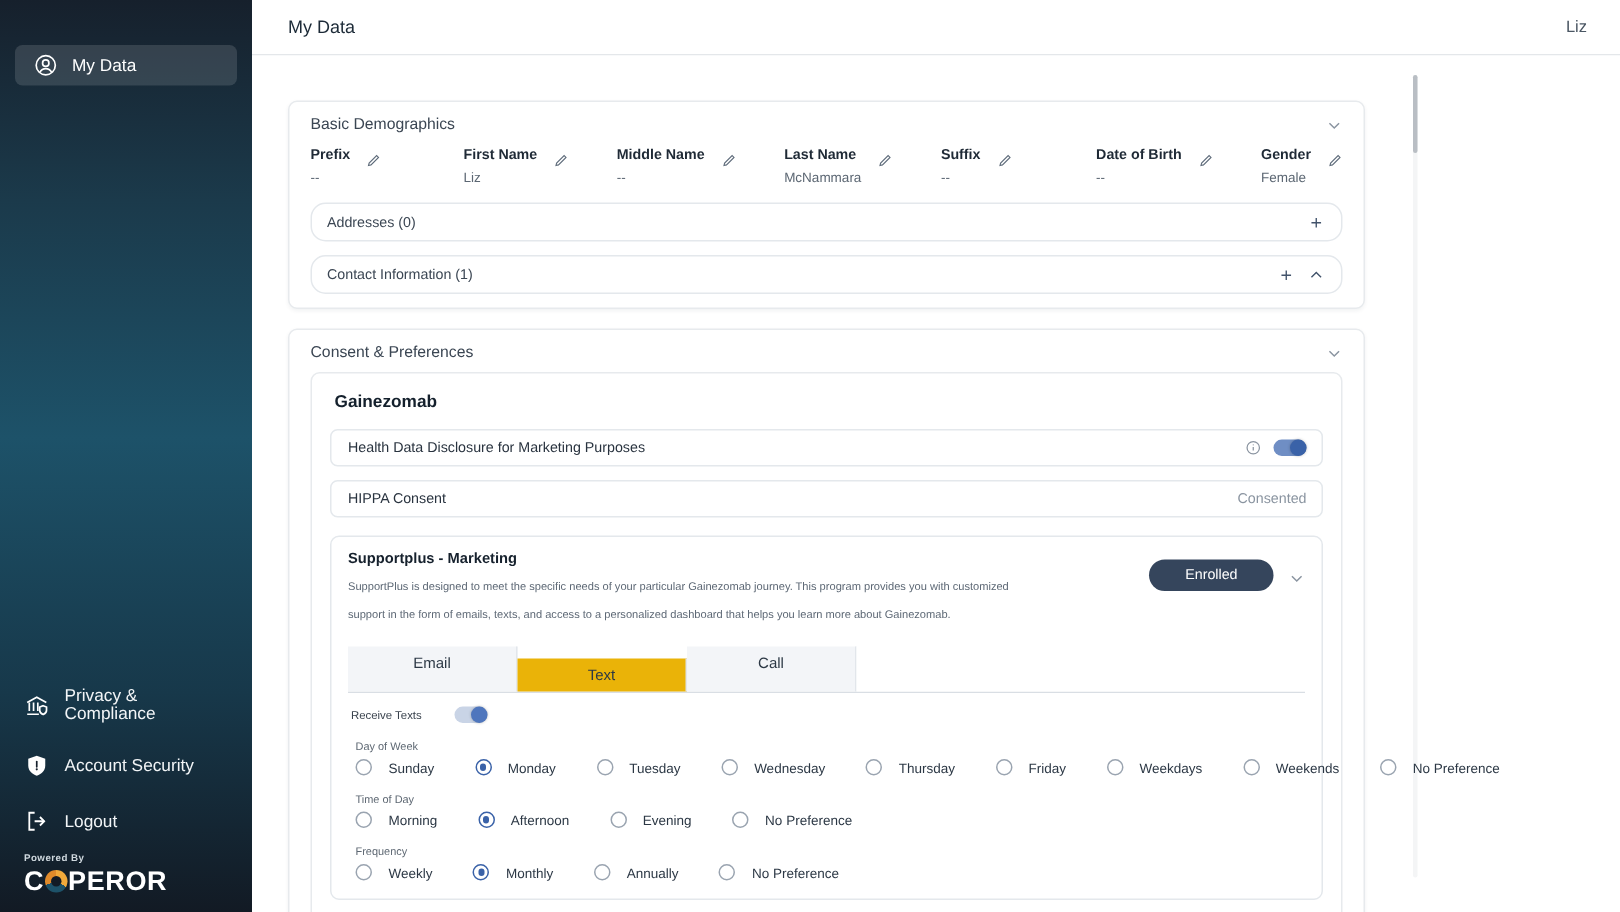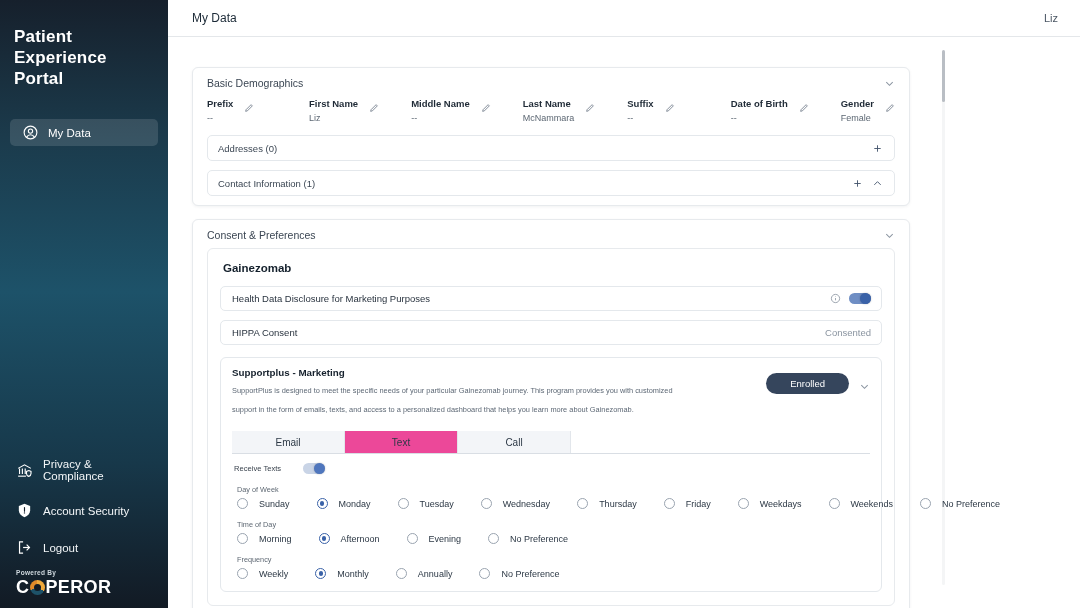--- a/index.html
+++ b/index.html
@@ -98,21 +98,21 @@
     gap: 32px;
   }
   .demo-field { display: flex; align-items: flex-start; }
   .demo-texts { display: flex; flex-direction: column; }
   .demo-label { font-size: 9.5px; font-weight: 700; color:#1f2a36; white-space: nowrap;}
   .demo-value { font-size: 9px; color:#5c6773; margin-top: 4px; }
   .pencil { width: 10px; height: 10px; color:#5f6c7b; margin: 1px 0 0 11px;}
 
   .subrow {
     margin: 0 14px 9px 14px;
-    border: 1px solid #e4e8ec; border-radius: 5px;
+    border: 1px solid #e4e8ec; border-radius: 10px;
     height: 26px; display:flex; align-items:center; justify-content: space-between;
     padding: 0 11px 0 10px;
     font-size: 9.5px; color:#3b4653;
     background:#fff;
   }
   .subrow-actions { display:flex; align-items:center; gap: 9px; }
   .plus { width: 11px; height: 11px; color:#42536b; }
 
   
   .consent-inner {
@@ -160,21 +160,21 @@
     border-radius: 14px; padding: 5px 24px; border:none;
     cursor: pointer;
   }
 
   .tabs { display:flex; margin-top: 12px; border-bottom: 1px solid #d9dee4; width: 100%;}
   .tab {
     flex: 0 0 113px; text-align:center; font-size: 10px; color:#2c3845;
     padding: 6px 0 5px 0; background:#f3f5f8;
     border-right: 1px solid #e2e6eb;
   }
-  .tab.active { background:#ec4899; }
+  .tab.active { background:#eab308;margin-top:8px; }
   .tabs-filler { flex: 1 1 auto; background: #fff; }
 
   .receive-row { display:flex; align-items:center; gap: 22px; margin: 9px 0 0 2px; }
   .receive-label { font-size: 7.6px; color:#39424d; }
 
   .group { margin-top: 11px; margin-left: 5px; }
   .group-label { font-size: 7.3px; color:#5e6873; margin-bottom: 4px; }
   .radios { display:flex; align-items:center; }
   .radio { display:flex; align-items:center; gap: 11px; margin-right: 27px; }
   .radio .dot {
@@ -191,25 +191,20 @@
   .vscroll {
     position:absolute; top: 13px; right: 135px;
     width: 3px; height: 535px; background: #f4f5f6; border-radius: 2px;
   }
   .vscroll .thumb { width:3px; height: 52px; background:#b9bec4; border-radius:2px; }
 </style>
 </head>
 <body>
 
 <div class="sidebar">
-  <div class="brand">
-    <div>Patient</div>
-    <div>Experience</div>
-    <div>Portal</div>
-  </div>
 
   <div class="nav-top">
     <div class="nav-item-active">
       <span class="nav-ico">
         <svg viewBox="0 0 24 24" fill="none" stroke="#ffffff" stroke-width="1.6" width="17" height="17">
           <circle cx="12" cy="12" r="9"></circle>
             <circle cx="12" cy="10" r="3"></circle>
           <path d="M6.5 18.5c1.3-2.2 3.2-3.3 5.5-3.3s4.2 1.1 5.5 3.3"></path>
         </svg>
       </span>

